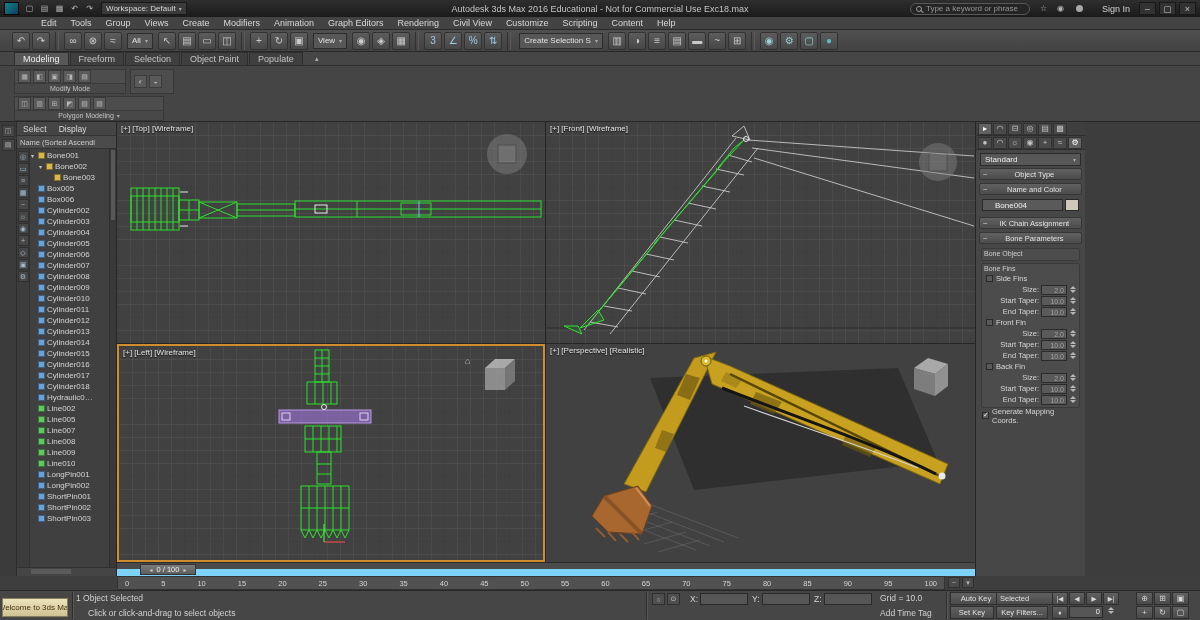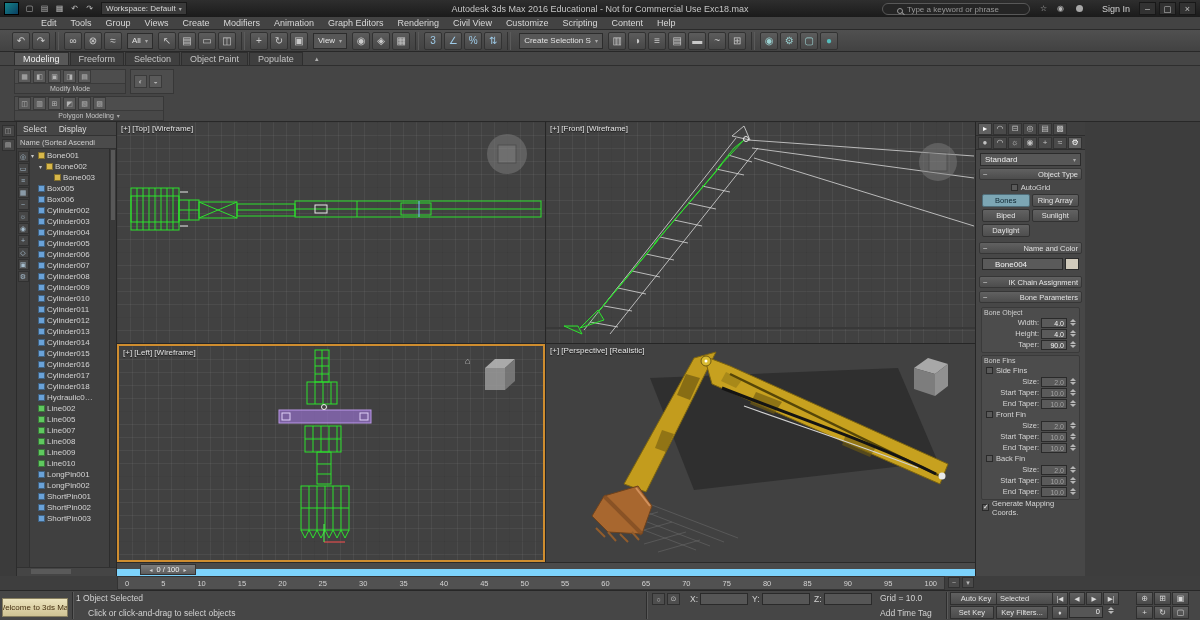--- a/index.html
+++ b/index.html
@@ -8,21 +8,21 @@
 
 
 #titlebar{position:absolute;top:0;left:0;width:1200px;height:17px;background:linear-gradient(#2e2e2e,#1b1b1b);display:flex;align-items:center;padding:0 4px;font-size:9px}
 .tb-left,.tb-right{display:flex;align-items:center;z-index:2}
 .tb-right{margin-left:auto}
 #wintitle{position:absolute;left:0;right:0;text-align:center;font-size:9px;color:#c6c6c6;z-index:1}
 #maxlogo{width:15px;height:13px;background:linear-gradient(135deg,#16848a,#0a3f62);border:1px solid #000;margin-right:4px}
 .qicon{width:13px;height:13px;display:inline-flex;align-items:center;justify-content:center;font-size:8px;color:#b8b8b8}
 #workspace{display:inline-flex;align-items:center;gap:3px;background:#3a3a3a;border:1px solid #191919;height:13px;padding:0 4px;font-size:8px;margin-left:5px;color:#d6d6d6}
 .dd-arrow{font-size:6px;color:#aaa}
-#searchbox{display:flex;align-items:flex-end;gap:4px;width:148px;height:12px;background:#252525;border:1px solid #585858;border-radius:6px;padding:0 14px;font-size:8px;color:#979797;margin-right:6px}
+#searchbox{display:flex;align-items:center;gap:4px;width:120px;height:12px;background:#252525;border:1px solid #585858;border-radius:6px;padding:0 5px;font-size:8px;color:#979797;margin-right:6px}
 .mag{width:6px;height:6px;border:1px solid #979797;border-radius:50%;position:relative;flex:none}
 .mag::after{content:"";position:absolute;width:4px;height:1px;background:#979797;transform:rotate(45deg);right:-3px;bottom:-1px}
 .tbricon{width:13px;height:13px;display:inline-flex;align-items:center;justify-content:center;font-size:8px;color:#b8b8b8;margin:0 1px}
 #signin{display:flex;align-items:center;gap:19px;margin:0 8px;color:#d2d2d2}
 .person{width:7px;height:7px;border-radius:50%;background:#a8a8a8;position:relative}
 .winbtn{width:17px;height:13px;display:inline-flex;align-items:center;justify-content:center;font-size:9px;color:#c0c0c0;background:#323232;border:1px solid #181818;margin-left:1px}
 
 
 #menubar{position:absolute;top:17px;left:0;width:1200px;height:13px;background:#434343;border-bottom:1px solid #2a2a2a;display:flex;align-items:center;padding-left:34px;font-size:9px}
 .menu-item{padding:0 7px;line-height:13px;color:#d8d8d8}
@@ -95,21 +95,21 @@
 
 
 #cmdpanel{position:absolute;left:975px;top:0;width:110px;height:454px;background:#474747;border-left:1px solid #262626;font-size:8px}
 .cp-tabs,.cp-cats{height:14px;display:flex;align-items:center;padding:0 2px;gap:1px;background:#3f3f3f;border-bottom:1px solid #2d2d2d}
 .cp-tab{width:14px;height:12px;display:flex;align-items:center;justify-content:center;font-size:8px;color:#c2c2c2;background:#4a4a4a;border:1px solid #323232}
 .cp-tab.active{background:#616161;color:#fff}
 .cp-dd{margin:3px 4px 2px;height:13px;background:#575757;border:1px solid #2b2b2b;display:flex;align-items:center;justify-content:space-between;padding:0 4px;font-size:8px;color:#eee}
 .rollout{margin:2px 3px 3px}
 .ro-head{height:12px;background:linear-gradient(#616161,#4c4c4c);border:1px solid #363636;border-radius:2px;display:flex;align-items:center;font-size:7.5px;color:#e2e2e2;padding:0 3px;gap:3px}
 .ro-min{font-size:8px;color:#cfcfcf}
-.ro-title{flex:1;text-align:right;white-space:nowrap;overflow:hidden}
+.ro-title{flex:1;text-align:center;white-space:nowrap;overflow:hidden}
 .ro-body{padding:2px 1px 1px}
 .cbrow{display:flex;align-items:center;gap:3px;font-size:7.5px;color:#d6d6d6;height:11px;padding-left:2px}
 .cbrow.center{justify-content:center;padding-left:0}
 .cbrow.dim,.cbrow.dim .cbl{color:#999}
 .cb{width:7px;height:7px;background:#5a5a5a;border:1px solid #2a2a2a;flex:none;position:relative}
 .cb.checked::after{content:"✓";position:absolute;left:0;top:-2px;font-size:7px;color:#efefef}
 .btn-grid{display:grid;grid-template-columns:1fr 1fr;gap:2px;padding:1px 2px}
 .ot-btn{height:13px;background:linear-gradient(#626262,#4e4e4e);border:1px solid #323232;border-radius:2px;font-size:7.5px;display:flex;align-items:center;justify-content:center;color:#e2e2e2;white-space:nowrap;overflow:hidden}
 .ot-btn.on{background:#7ca6b4;color:#0d2530;border-color:#4f6d79}
 .name-row{display:flex;gap:2px;padding:2px}
@@ -681,34 +681,20 @@
       <div class="cp-dd">
         <span>Standard</span>
         <span class="dd-arrow">▾</span>
       </div>
 
       <div class="rollout">
         <div class="ro-head">
           <span class="ro-min">−</span>
           <span class="ro-title">Object Type</span>
         </div>
-        <div class="ro-body">
-          <label class="cbrow center">
-            <span class="cb"></span>
-            <span class="cbl">AutoGrid</span>
-          </label>
-          <div class="btn-grid">
-
-          <span class="ot-btn on">Bones</span>
-              <span class="ot-btn">Ring Array</span>
-              <span class="ot-btn">Biped</span>
-              <span class="ot-btn">Sunlight</span>
-              <span class="ot-btn">Daylight</span>
-            </div>
-        </div>
       </div>
 
       <div class="rollout">
         <div class="ro-head">
           <span class="ro-min">−</span>
           <span class="ro-title">Name and Color</span>
         </div>
         <div class="ro-body">
           <div class="name-row">
             <span class="name-field">Bone004</span>
@@ -725,47 +711,20 @@
       </div>
 
       <div class="rollout">
         <div class="ro-head">
           <span class="ro-min">−</span>
           <span class="ro-title">Bone Parameters</span>
         </div>
         <div class="ro-body">
           <div class="group">
             <div class="group-title">Bone Object</div>
-            <div>
-
-            <div class="param-row">
-                <span class="plabel">Width:</span>
-                <span class="pval">4.0</span>
-                <span class="spin">
-                    <i class="up"></i>
-                    <i class="dn"></i>
-                  </span>
-              </div>
-                <div class="param-row">
-                <span class="plabel">Height:</span>
-                <span class="pval">4.0</span>
-                <span class="spin">
-                    <i class="up"></i>
-                    <i class="dn"></i>
-                  </span>
-              </div>
-                <div class="param-row">
-                <span class="plabel">Taper:</span>
-                <span class="pval">90.0</span>
-                <span class="spin">
-                    <i class="up"></i>
-                    <i class="dn"></i>
-                  </span>
-              </div>
-              </div>
           </div>
           <div class="group">
             <div class="group-title">Bone Fins</div>
             <label class="cbrow">
               <span class="cb"></span>
               <span class="cbl">Side Fins</span>
             </label>
             <div class="dim">
 
             <div class="param-row">

